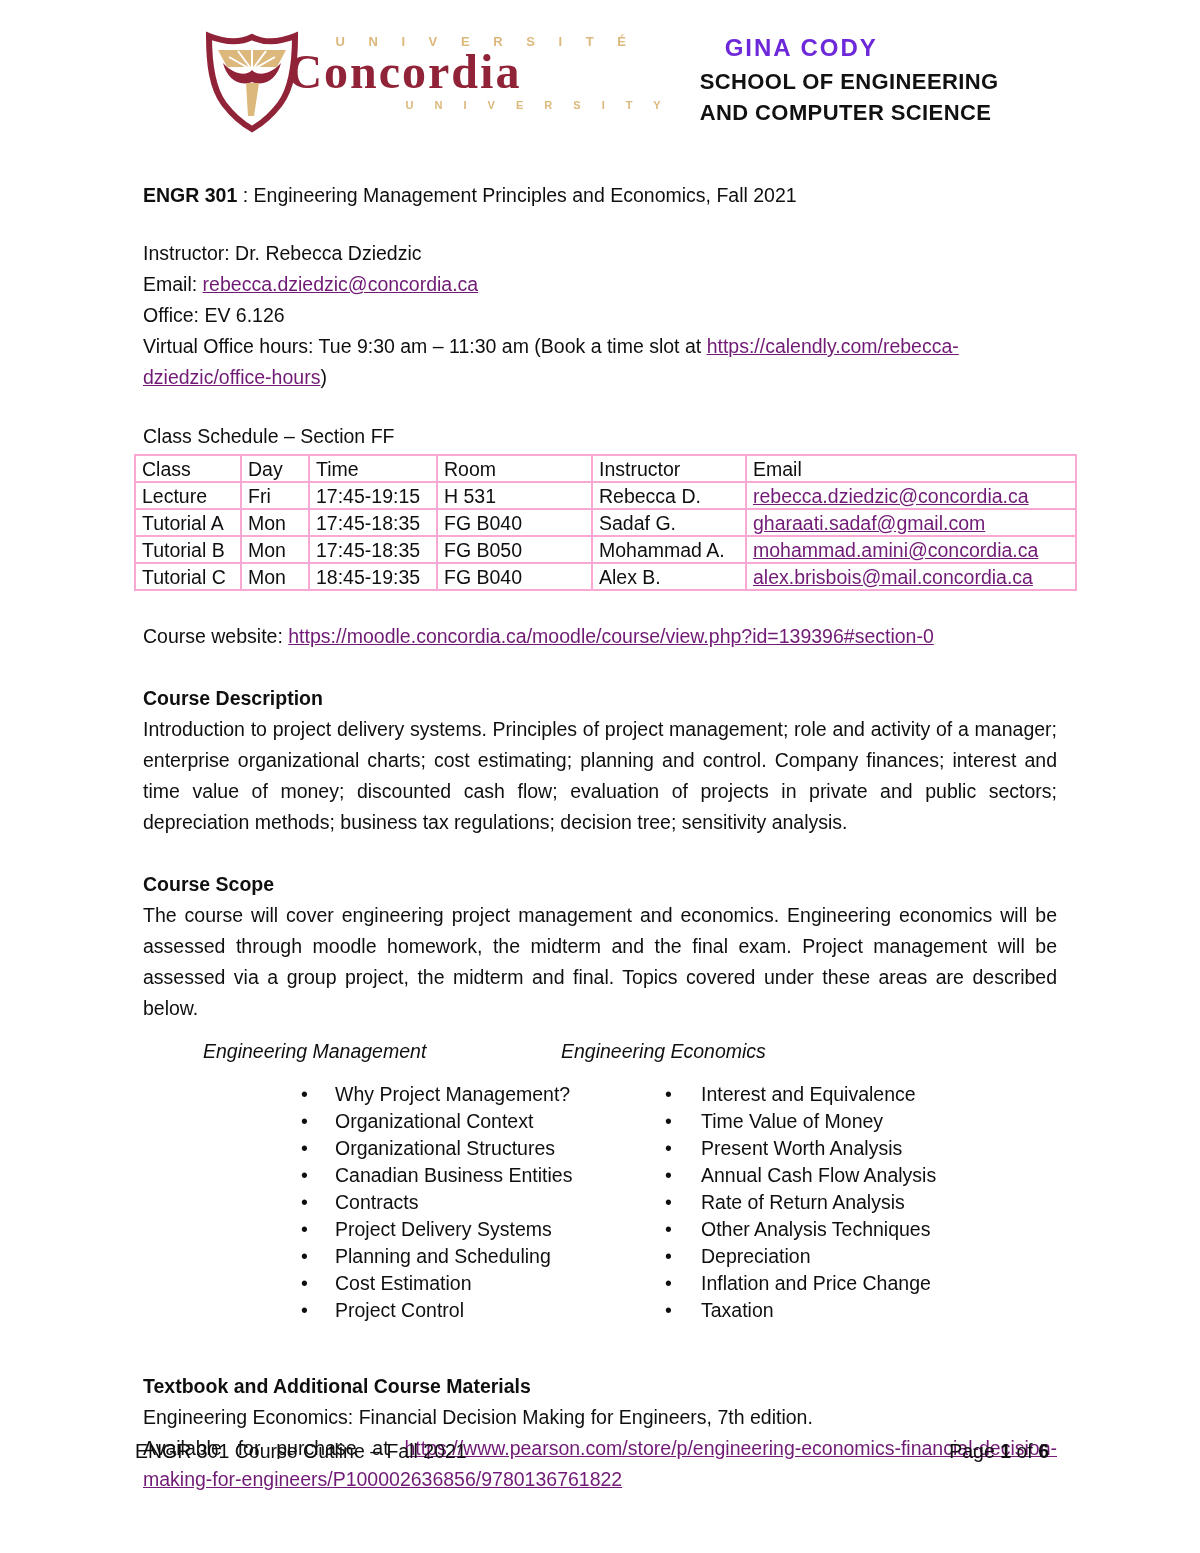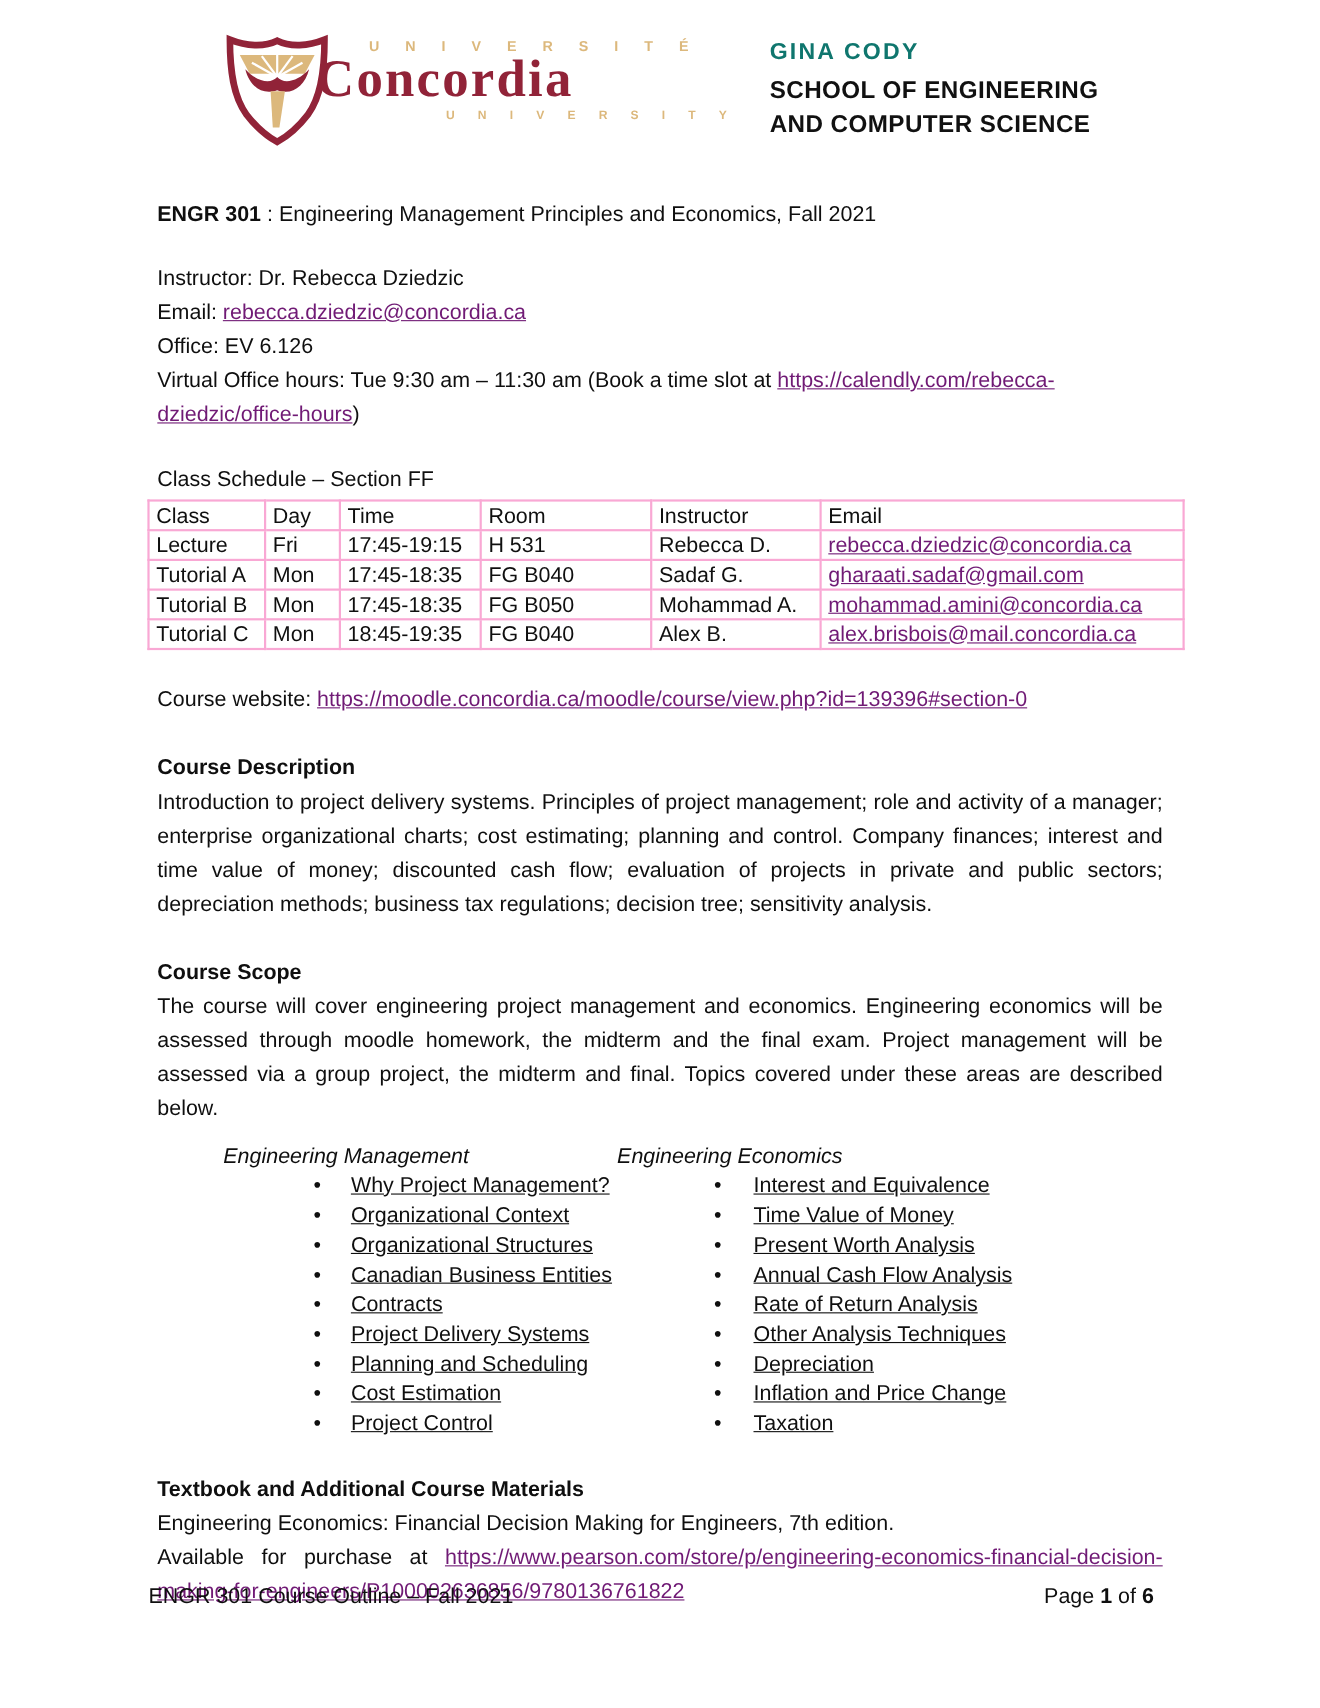--- a/index.html
+++ b/index.html
@@ -15,21 +15,21 @@
 
   
   .logo-row { display: flex; justify-content: center; align-items: flex-start; padding-top: 26px; }
   .cu-logo { display: flex; align-items: flex-start; }
   .shield { width: 102px; height: 108px; margin-right: -16px; position: relative; z-index: 2; flex: none; }
   .cu-words { padding-top: 8px; }
   .cu-top { color: #dcb87c; font-size: 13px; font-weight: bold; letter-spacing: 10px; padding-left: 48px; }
   .cu-main { color: #912338; font-family: "Liberation Serif", "DejaVu Serif", serif; font-weight: bold; font-size: 48px; line-height: 46px; letter-spacing: 2px; }
   .cu-bottom { color: #dcb87c; font-size: 11px; font-weight: bold; letter-spacing: 9px; padding-left: 118px; margin-top: 4px; }
   .gcs { padding-top: 4px; margin-left: 30px; }
-  .gcs-name { color: #0f766e; font-size: 21px; font-weight: bold; letter-spacing: 2px; line-height: 36px; }
+  .gcs-name { color: #6d28d9; font-size: 24px; font-weight: bold; letter-spacing: 2px; line-height: 36px; margin-left: 25px; }
   .gcs-line { color: #111111; font-size: 22px; font-weight: bold; letter-spacing: 0.4px; line-height: 31px; }
 
   
   .content { width: 914px; margin: 0 auto; font-size: 19.5px; }
   p { margin: 0; line-height: 31px; }
   .title { margin-top: 46px; }
   .b { font-weight: bold; }
   .block { margin-top: 27px; }
   a.link { color: #701a75; text-decoration: underline; cursor: pointer; }
   .just { text-align: justify; }
@@ -45,21 +45,21 @@
 
   .website { margin-top: 30px; }
   .h { font-weight: bold; margin-top: 31px; }
 
   
   .topics { display: flex; margin-top: 14px; }
   .tcol { flex: none; }
   .tcol1 { margin-left: 60px; width: 322px; }
   .tcol2 { margin-left: 36px; width: 334px; }
   .thead { font-style: italic; text-align: left; line-height: 27px; }
-  .topics ul { list-style: none; margin: 0; padding: 0; text-decoration: underline; }
+  .topics ul { list-style: none; margin: 16px; padding: 0; }
   .topics li { position: relative; line-height: 27px; white-space: nowrap; }
   .tcol1 li { padding-left: 116px; }
   .tcol1 li::before { content: "\2022"; position: absolute; left: 82px; top: 0; }
   .tcol2 li { padding-left: 124px; }
   .tcol2 li::before { content: "\2022"; position: absolute; left: 88px; top: 0; }
 
   
   .footer {
     position: absolute; top: 1438px; left: 135px; width: 914px;
     display: flex; justify-content: space-between;

